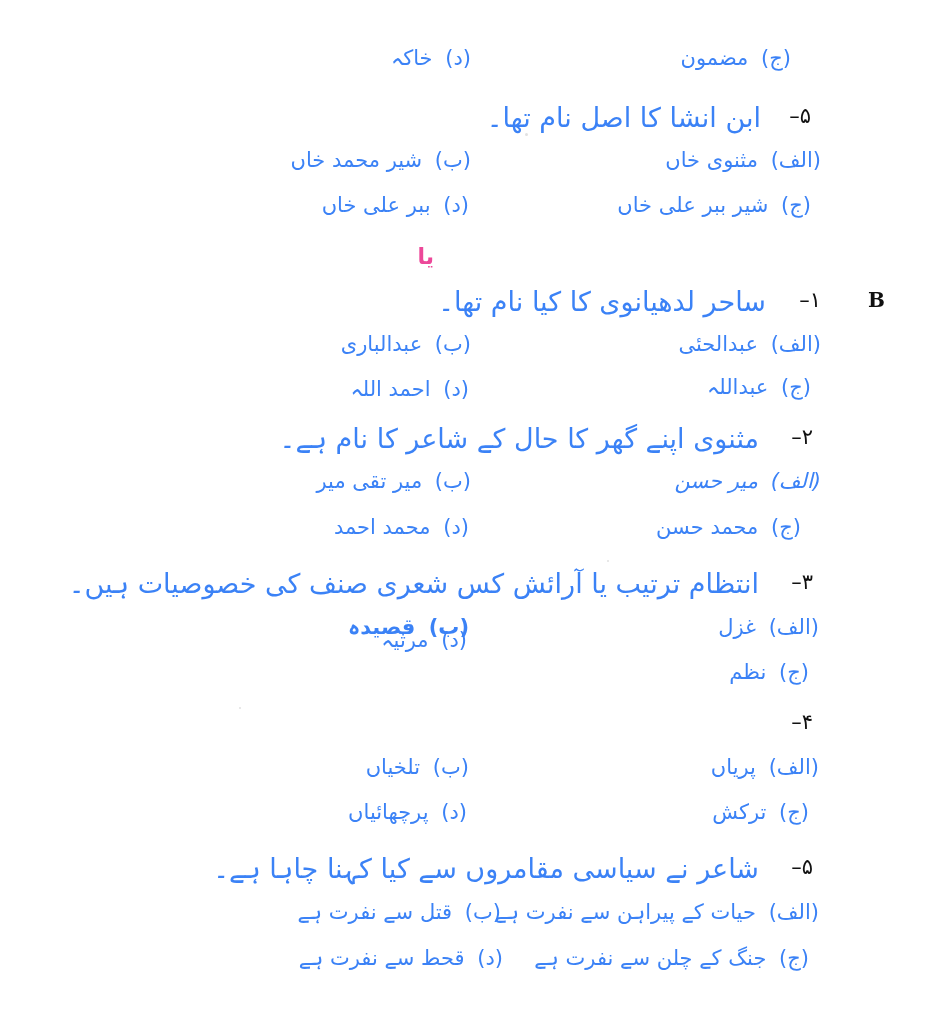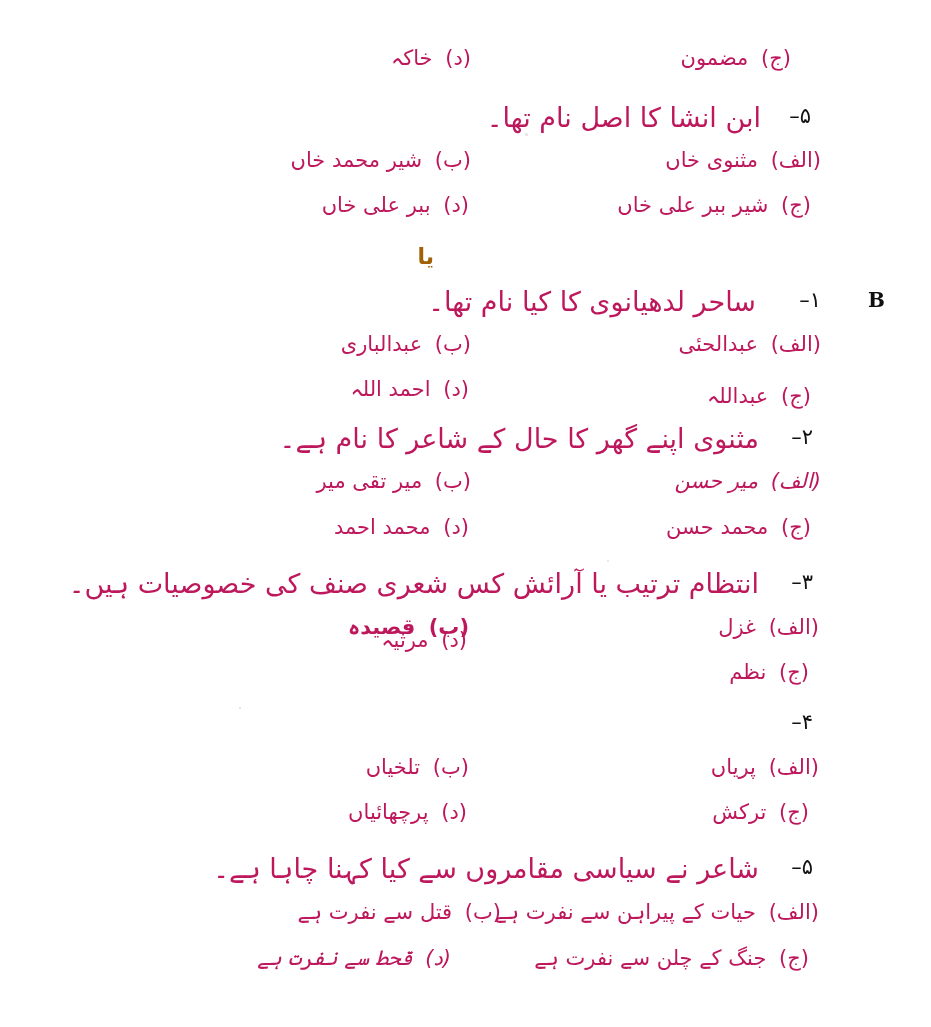--- a/index.html
+++ b/index.html
@@ -25,21 +25,21 @@
     background: #ffffff;
   }
 
   
   .run {
     position: absolute;
     white-space: nowrap;
     direction: rtl;
     unicode-bidi: isolate;
     line-height: 1;
-    color: #be185d;
+    color: #3b82f6;
     font-family: "DejaVu Sans", "Liberation Sans", sans-serif;
   }
 
   
   .stem {
     font-size: 27px;
     letter-spacing: -0.2px;
   }
   .stem-num {
     position: absolute;
@@ -67,21 +67,21 @@
     color: #101010;
     direction: ltr;
     unicode-bidi: isolate;
   }
 
   
   .or-word {
     position: absolute;
     font-size: 22px;
     font-weight: 600;
-    color: #a16207;
+    color: #ec4899;
     direction: rtl;
   }
 
   
   .speck {
     position: absolute;
     background: #c9c9c9;
     opacity: .55;
     border-radius: 50%;
     pointer-events: none;
@@ -119,51 +119,51 @@
   <div class="run opt" style="top:195px; right:462px;">
     <span class="tag">(د)</span>
     <span>ببر علی خاں</span>
   </div>
 
   <div class="or-word" style="top:244px; right:497px;">یا</div>
 
   <div class="section-letter" style="top:288px; right:46px;">B</div>
 
   <div class="stem-num" style="top:288px; right:110px;">١–</div>
-  <div class="run stem" style="top:288px; right:175px;">ساحر لدھیانوی کا کیا نام تھا۔</div>
+  <div class="run stem" style="top:288px; right:165px;">ساحر لدھیانوی کا کیا نام تھا۔</div>
 
   <div class="run opt" style="top:334px; right:110px;">
     <span class="tag">(الف)</span>
     <span>عبدالحئی</span>
   </div>
   <div class="run opt" style="top:334px; right:460px;">
     <span class="tag">(ب)</span>
     <span>عبدالباری</span>
   </div>
-  <div class="run opt" style="top:386px; right:120px;margin-left:28px;">
+  <div class="run opt" style="top:377px; right:120px;margin-left:28px;">
     <span class="tag">(ج)</span>
     <span>عبداللہ</span>
   </div>
   <div class="run opt" style="top:379px; right:462px;">
     <span class="tag">(د)</span>
     <span>احمد اللہ</span>
   </div>
 
   <div class="stem-num" style="top:425px; right:118px;">۲–</div>
   <div class="run stem" style="top:425px; right:172px;">مثنوی اپنے گھر کا حال کے شاعر کا نام ہے۔</div>
 
   <div class="run opt" style="top:471px; right:110px;font-style:italic;">
     <span class="tag">(الف)</span>
     <span>میر حسن</span>
   </div>
   <div class="run opt" style="top:471px; right:460px;">
     <span class="tag">(ب)</span>
     <span>میر تقی میر</span>
   </div>
-  <div class="run opt" style="top:517px; right:120px;">
+  <div class="run opt" style="top:517px; right:130px;">
     <span class="tag">(ج)</span>
     <span>محمد حسن</span>
   </div>
   <div class="run opt" style="top:517px; right:462px;">
     <span class="tag">(د)</span>
     <span>محمد احمد</span>
   </div>
 
   <div class="stem-num" style="top:570px; right:118px;">۳–</div>
   <div class="run stem" style="top:570px; right:172px;">انتظام ترتیب یا آرائش کس شعری صنف کی خصوصیات ہیں۔</div>
@@ -212,21 +212,21 @@
     <span>حیات کے پیراہن سے نفرت ہے</span>
   </div>
   <div class="run opt" style="top:902px; right:430px;">
     <span class="tag">(ب)</span>
     <span>قتل سے نفرت ہے</span>
   </div>
   <div class="run opt" style="top:948px; right:122px;">
     <span class="tag">(ج)</span>
     <span>جنگ کے چلن سے نفرت ہے</span>
   </div>
-  <div class="run opt" style="top:948px; right:480px;font-style:italic;">
+  <div class="run opt" style="top:948px; right:428px;">
     <span class="tag">(د)</span>
     <span>قحط سے نفرت ہے</span>
   </div>
 
   <div class="speck" style="top:133px; right:403px; width:3px; height:3px;"></div>
   <div class="speck" style="top:707px; right:690px; width:2px; height:2px;"></div>
   <div class="speck" style="top:560px; right:322px; width:2px; height:2px;"></div>
 
 </div>
 

